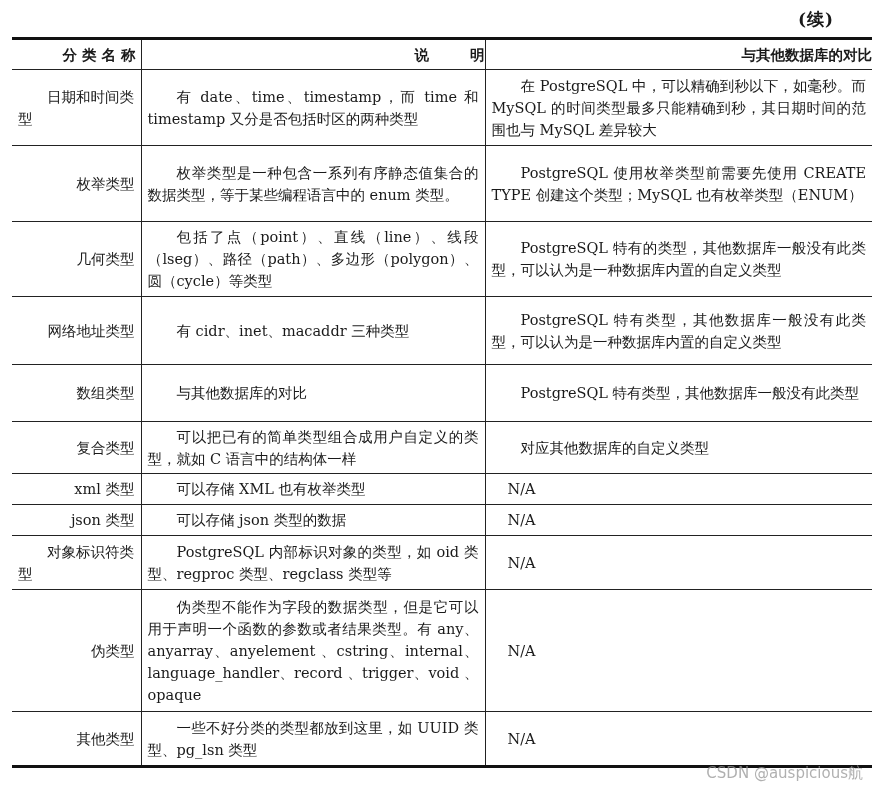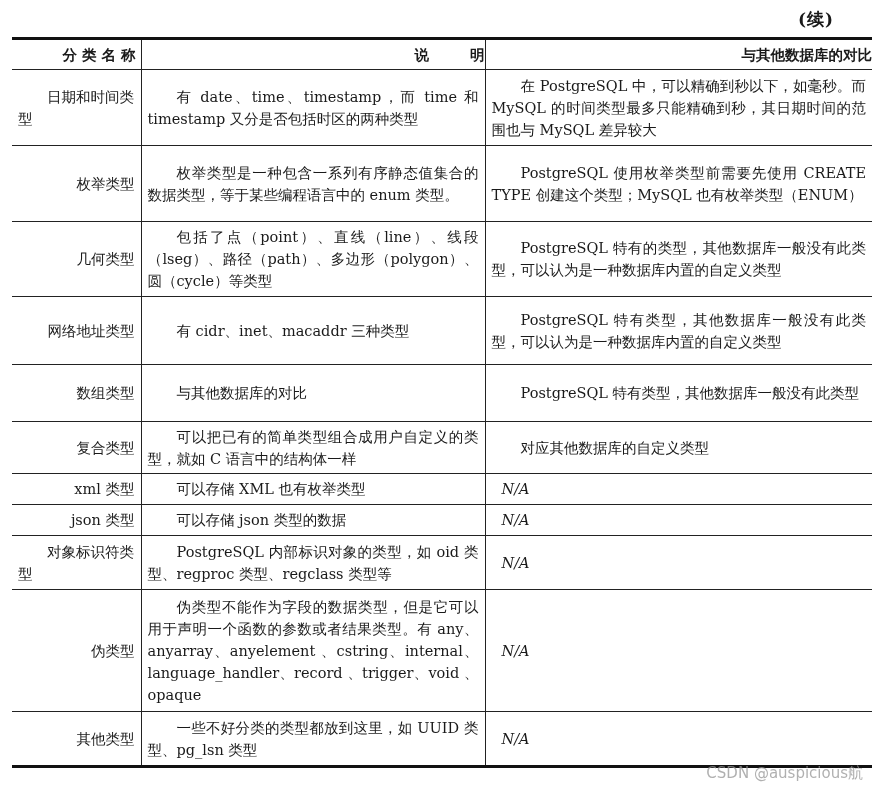--- a/index.html
+++ b/index.html
@@ -35,21 +35,21 @@
     padding: 0 6px; vertical-align: middle;
     border-bottom: 1.2px solid #222;
   }
   table.main tbody tr:last-child td { border-bottom: 3px solid #111; }
   table.main td.c1, table.main th.h1 { border-right: 1.2px solid #222; }
   table.main td.c2, table.main th.h2 { border-right: 1.2px solid #222; }
   td.c1 { text-align: right; }
   td.c1.left { text-align: left; text-indent: 2em; padding-left: 6px; }
   td.c2 { text-indent: 2em; text-align: justify; }
   td.c3 { text-indent: 2em; text-align: justify; margin-top: 27px; }
-  td.c3.na { text-indent: 0; padding-left: 16px; font-style: italic; }
+  td.c3.na { text-indent: 0; padding-left: 22px; }
   .watermark {
     position: absolute; right: 21px; top: 764px;
     font-family: "DejaVu Sans", "Liberation Sans", sans-serif;
     font-size: 15px; color: rgba(150,150,150,0.75);
   }
 </style>
 </head>
 <body>
 
 <div class="continued">(续)</div>

